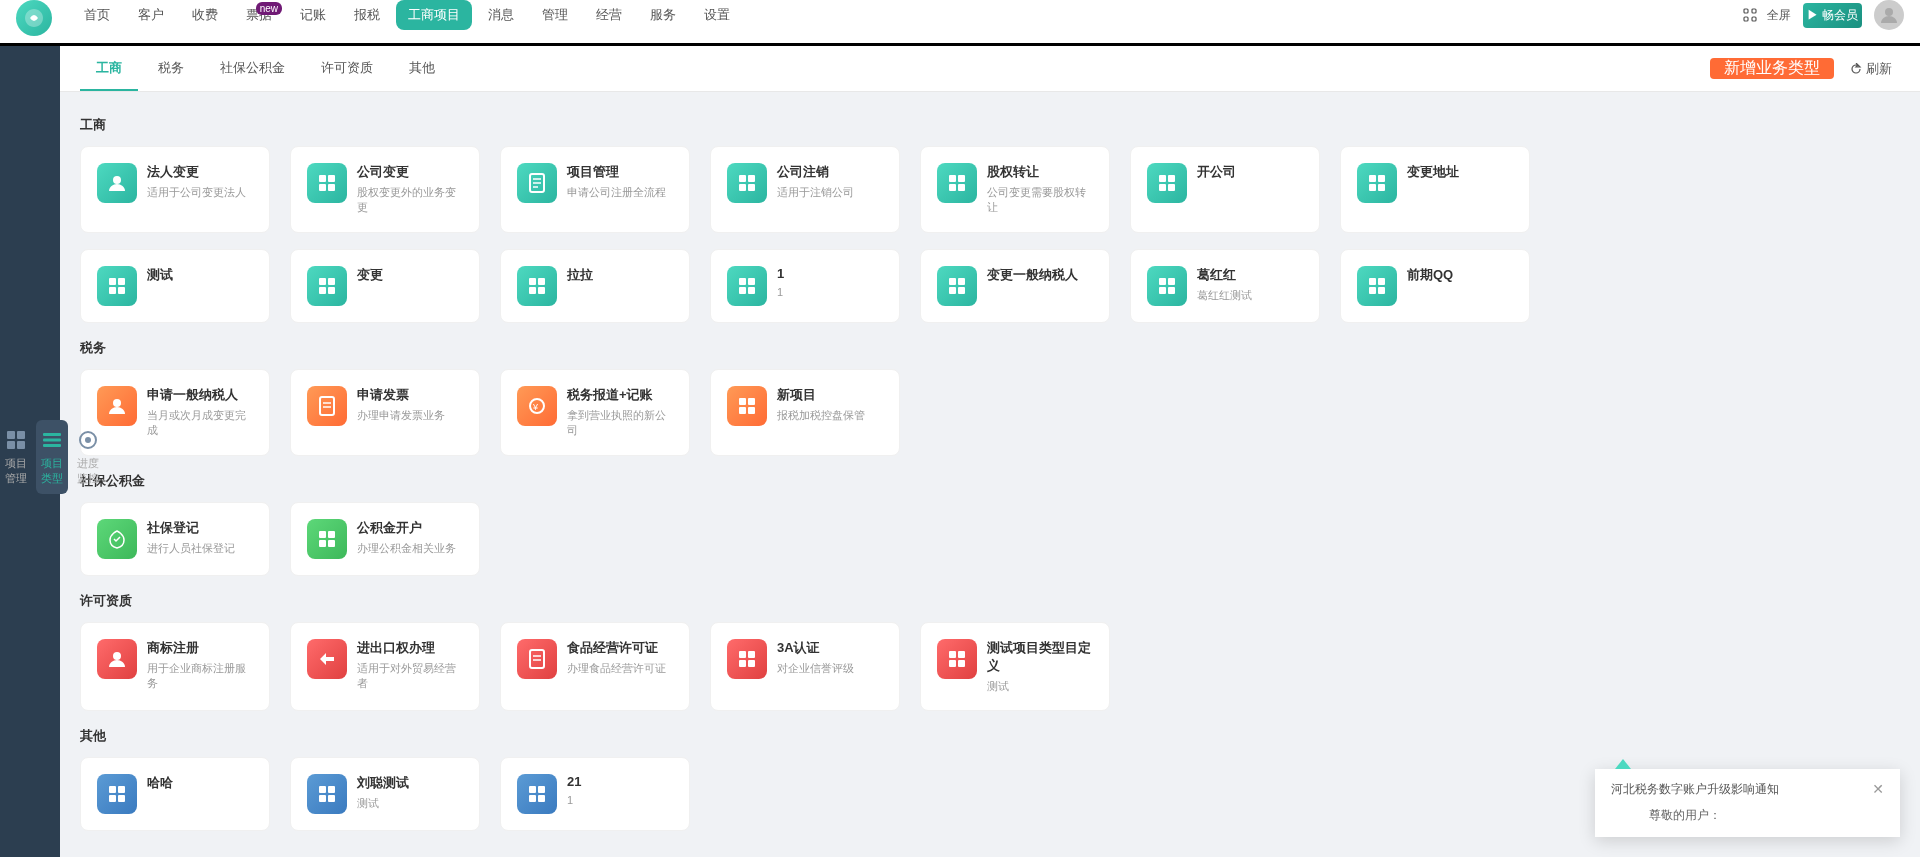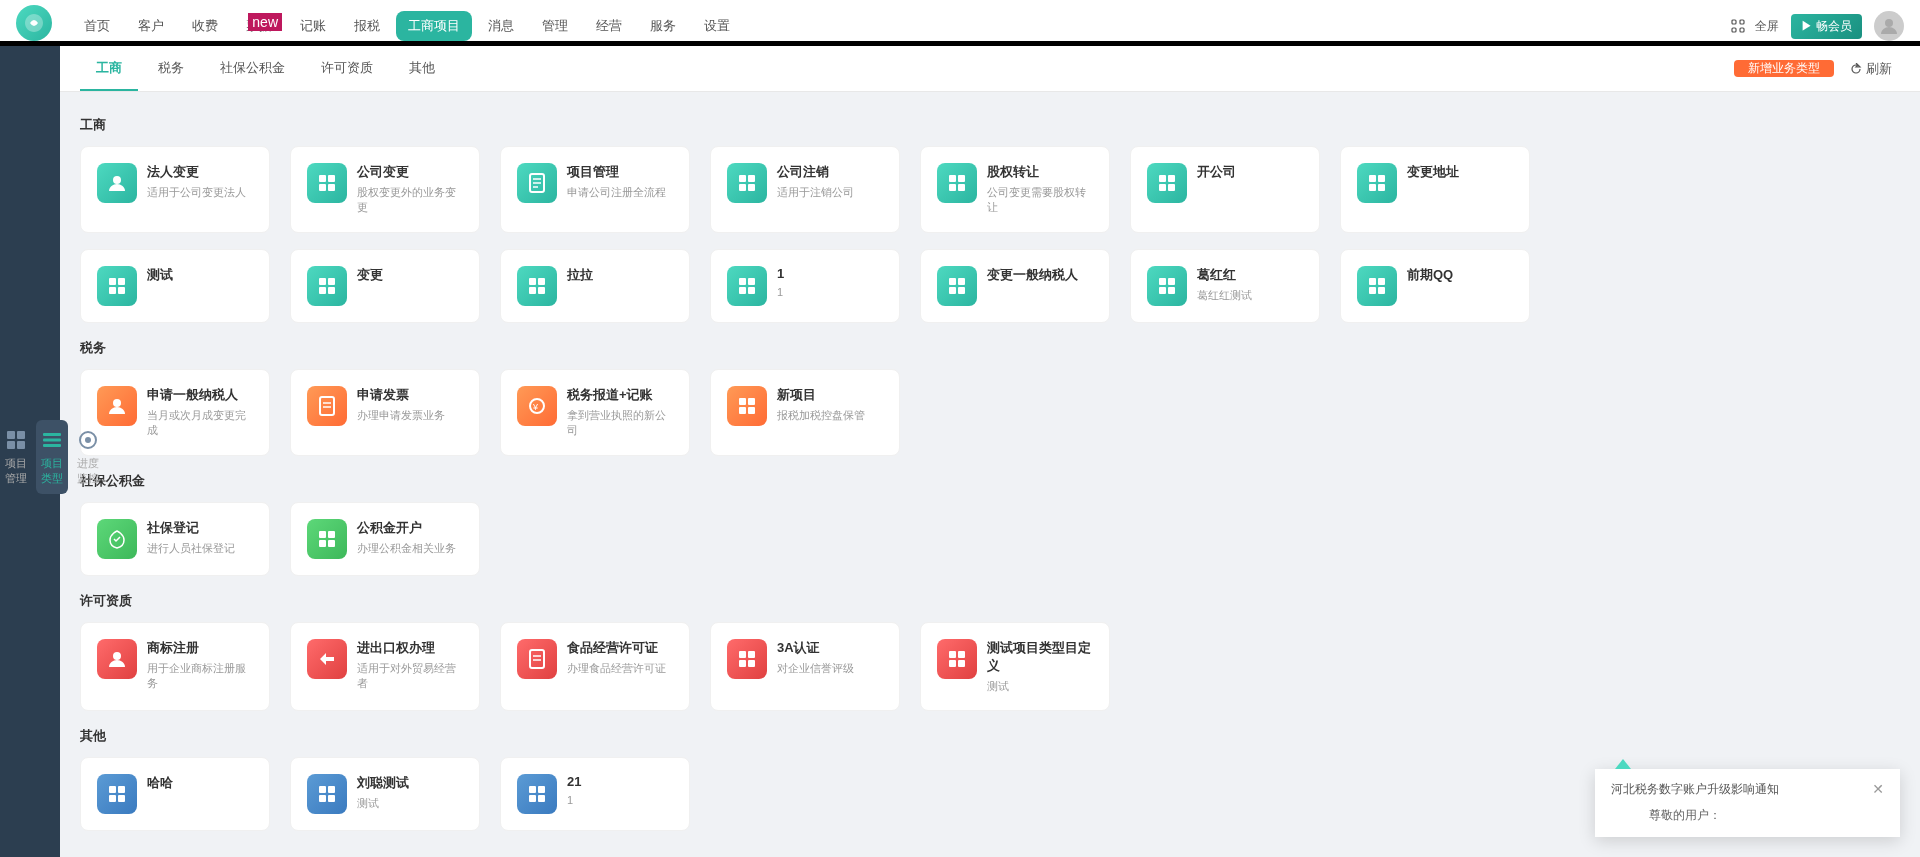--- a/index.html
+++ b/index.html
@@ -3,23 +3,23 @@
   <meta charset="utf-8">
   <style>
     * { margin: 0; padding: 0; box-sizing: border-box; }
     body { font-family: 'Microsoft YaHei', Arial, sans-serif; background: #f0f2f5; font-size: 13px; color: #333; }
 
     
     .top-nav {
       height: 46px;
       background: #fff;
       display: flex;
-      align-items: flex-end;
+      align-items: flex-start;
       padding: 0 16px;
-      border-bottom: 5px solid #000000;
+      border-bottom: 3px solid #000000;
       position: fixed;
       top: 0; left: 0; right: 0;
       z-index: 100;
     }
     .nav-logo {
       width: 36px; height: 36px;
       background: linear-gradient(135deg, #4dd9c0, #2bb5a0);
       border-radius: 50%;
       display: flex; align-items: center; justify-content: center;
       margin-right: 20px;
@@ -37,37 +37,37 @@
       position: relative;
     }
     .nav-item.active {
       background: #2bb5a0;
       color: white;
       border-radius: 8px;
     }
     .nav-badge {
       position: absolute;
       top: 2px; right: 2px;
-      background: #be185d;
+      background: #701a75;
       color: white;
-      font-size: 14px;
+      font-size: 10px;
       padding: 1px 4px;
-      border-radius: 0;
+      border-radius: 6px;
     }
     .nav-right {
       display: flex; align-items: center; gap: 12px;
     }
     .nav-right-btn {
       display: flex; align-items: center; gap: 10px;
       color: #555; font-size: 12px; cursor: pointer;
     }
     .vip-btn {
       background: linear-gradient(135deg, #2bb5a0, #1a9080);
       color: white;
-      padding: 4px 10px;
+      padding: 4px 4px;
       border-radius: 4px;
       font-size: 12px;
       cursor: pointer;
     }
     .avatar {
       width: 30px; height: 30px;
       background: #ccc;
       border-radius: 50%;
       display: flex; align-items: center; justify-content: center;
       color: white; font-size: 14px;
@@ -139,21 +139,21 @@
     }
     .tabs-actions {
       margin-left: auto;
       display: flex; align-items: center; gap: 8px;
     }
     .btn-new-type {
       background: #ff6b35;
       color: white;
       padding: 0 14px;
       border-radius: 4px;
-      font-size: 12px;
+      font-size: 16px;
       cursor: pointer;
       border: none;
     }
     .btn-refresh {
       display: flex; align-items: center; gap: 4px;
       color: #555; font-size: 13px; cursor: pointer;
       padding: 6px 8px;
     }
 
     

